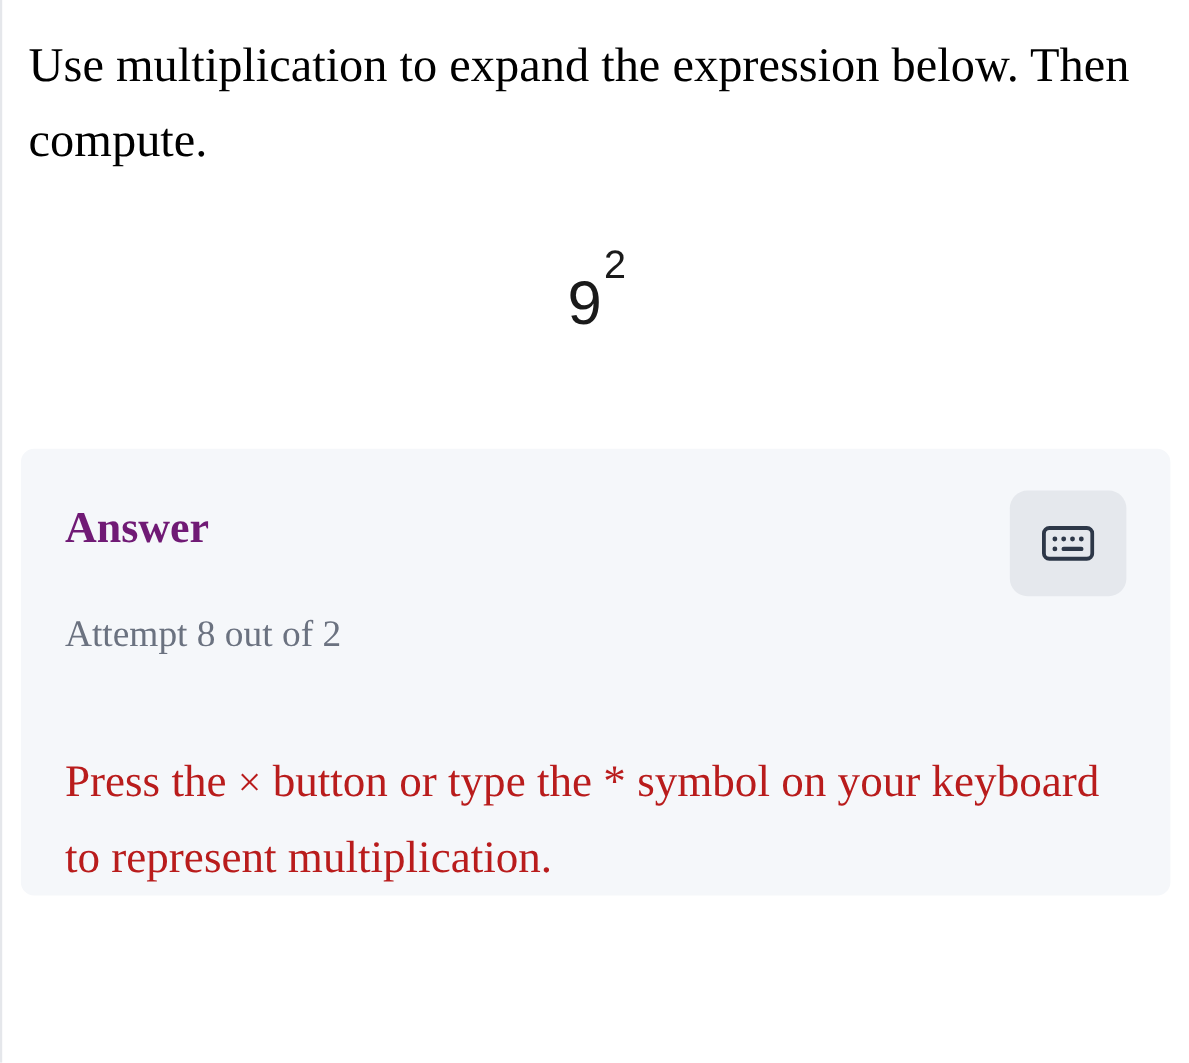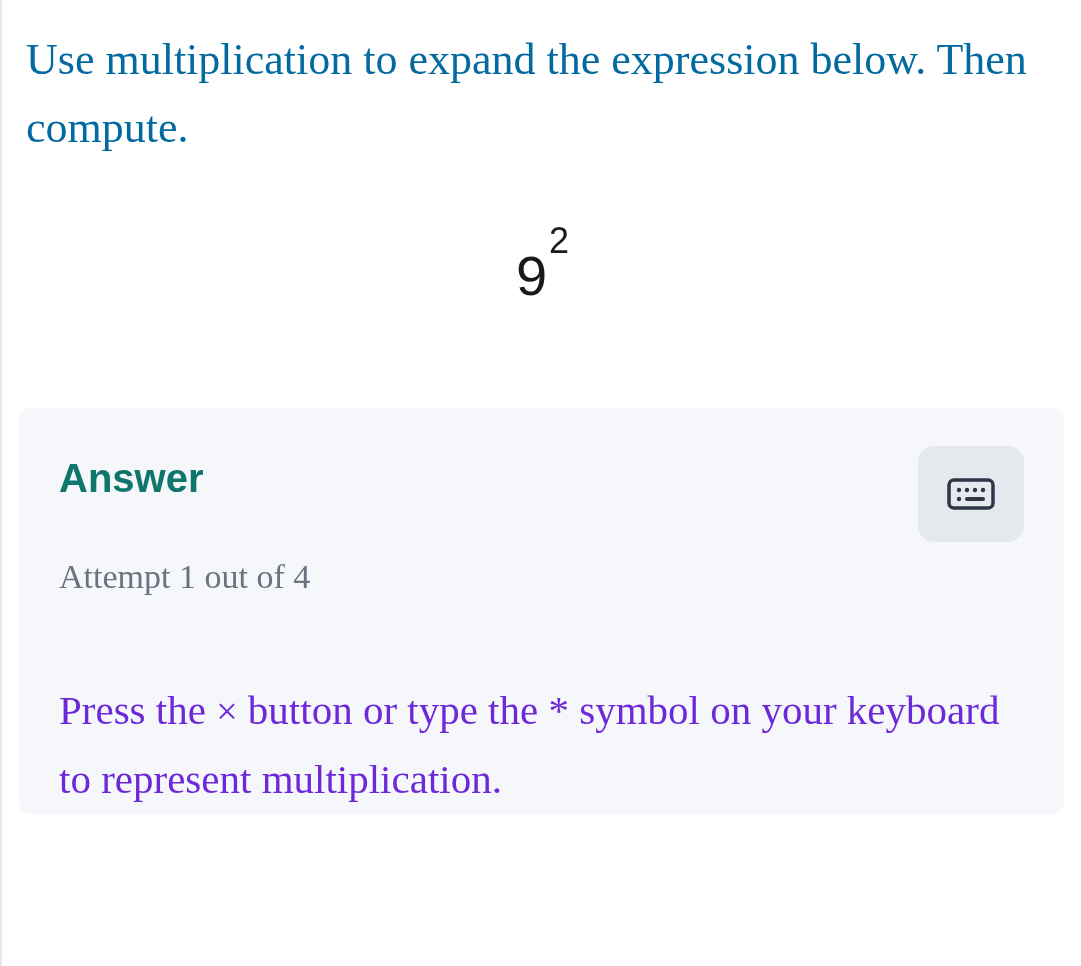--- a/index.html
+++ b/index.html
@@ -15,21 +15,21 @@
       overflow: hidden;
       color: #1a1a1a;
       border-left: 2px solid #e5e7eb;
     }
     .container {
       padding: 26px 24px 0 24px;
     }
     .question-text {
       font-size: 44px;
       line-height: 1.55;
-      color: #0369a1;
+      color: #000000;
       margin-bottom: 80px;
     }
     .math-expression {
       text-align: center;
       margin-bottom: 100px;
     }
     .math-base {
       font-size: 56px;
       font-family: Liberation Sans, sans-serif;
       color: #1a1a1a;
@@ -50,22 +50,22 @@
     }
     .answer-header {
       display: flex;
       justify-content: space-between;
       align-items: flex-start;
       margin-bottom: 16px;
     }
     .answer-title {
       font-size: 40px;
       font-weight: bold;
-      color: #0f766e;
-      font-family: Liberation Sans, sans-serif;
+      color: #701a75;
+      font-family: Liberation Serif, serif;
     }
     .keyboard-button {
       width: 106px;
       height: 96px;
       background: #e5e8ed;
       border: none;
       border-radius: 16px;
       display: flex;
       align-items: center;
       justify-content: center;
@@ -78,21 +78,21 @@
     }
     .attempt-text {
       font-size: 34px;
       color: #6b7280;
       margin-bottom: 80px;
       font-family: Georgia, 'Times New Roman', serif;
     }
     .instruction-text {
       font-size: 41px;
       line-height: 1.68;
-      color: #6d28d9;
+      color: #b91c1c;
       font-family: Georgia, 'Times New Roman', serif;
     }
     .times-symbol {
       font-size: 38px;
       display: inline-block;
       vertical-align: baseline;
     }
   </style>
 </head>
 <body>
@@ -112,20 +112,20 @@
           <rect x="2" y="2" width="44" height="28" rx="5" ry="5" fill="none" stroke="#2d3748" stroke-width="3.5"></rect>
           <circle cx="12" cy="12" r="2.2" fill="#2d3748"></circle>
           <circle cx="20" cy="12" r="2.2" fill="#2d3748"></circle>
           <circle cx="28" cy="12" r="2.2" fill="#2d3748"></circle>
           <circle cx="36" cy="12" r="2.2" fill="#2d3748"></circle>
           <circle cx="12" cy="21" r="2.2" fill="#2d3748"></circle>
           <rect x="18" y="19" width="20" height="4" rx="2" fill="#2d3748"></rect>
         </svg>
       </button>
     </div>
-    <div class="attempt-text">Attempt 1 out of 4</div>
+    <div class="attempt-text">Attempt 8 out of 2</div>
 
     <div class="instruction-text">
       <span>Press the </span><span class="times-symbol">×</span><span> button or type the * symbol on your keyboard to represent multiplication.</span>
       <br>
     </div>
   </div>
 </div>
 
 </body></html>

